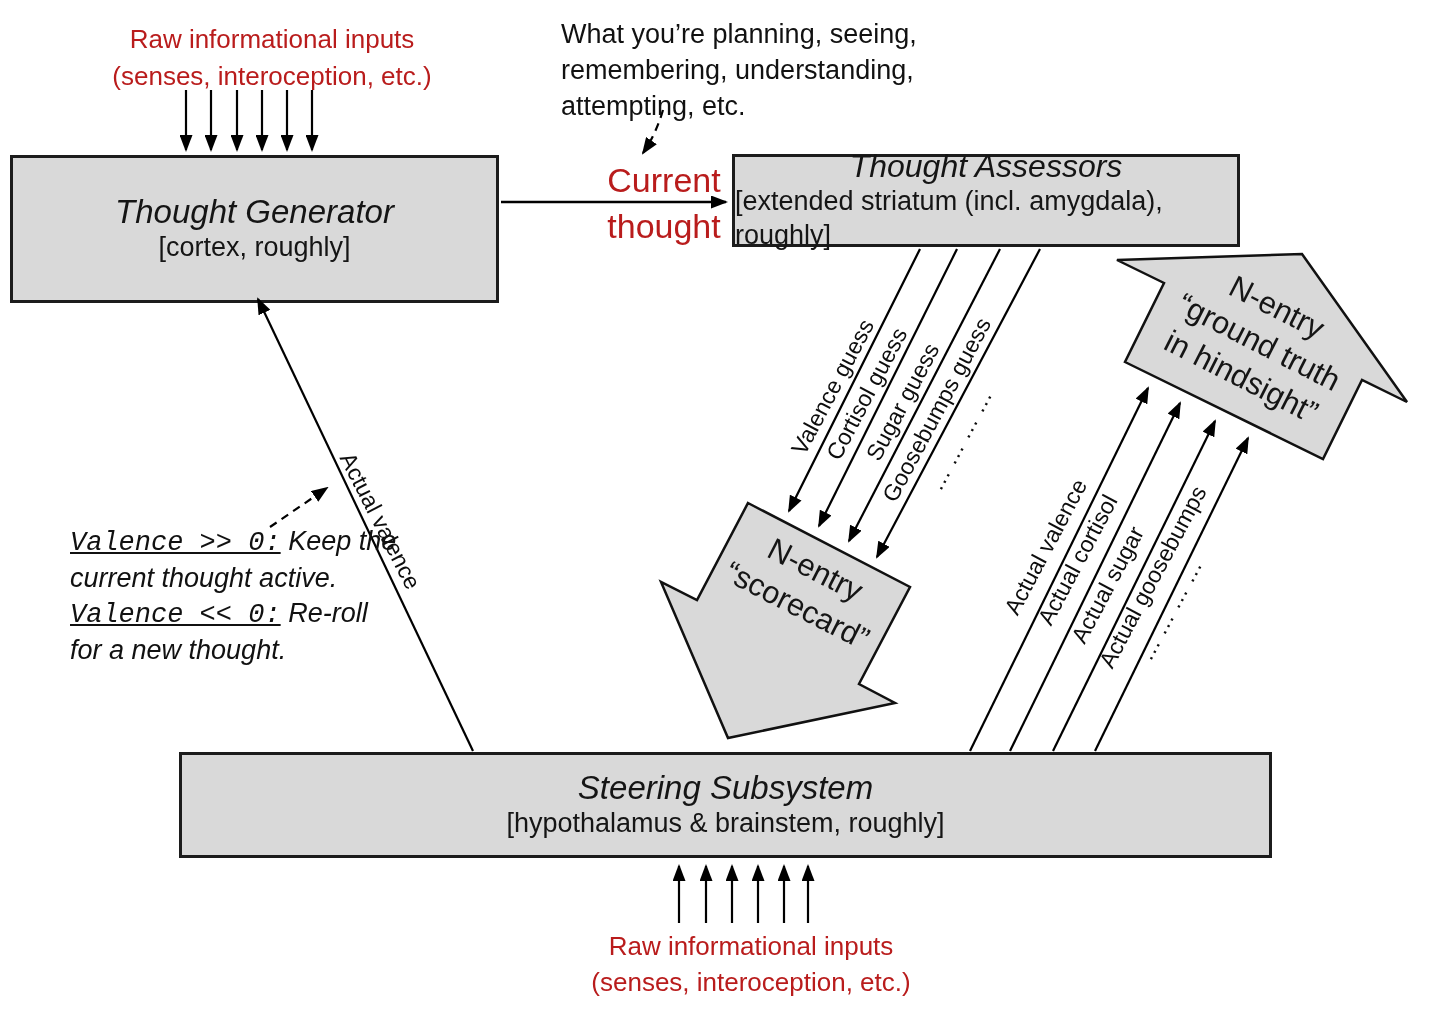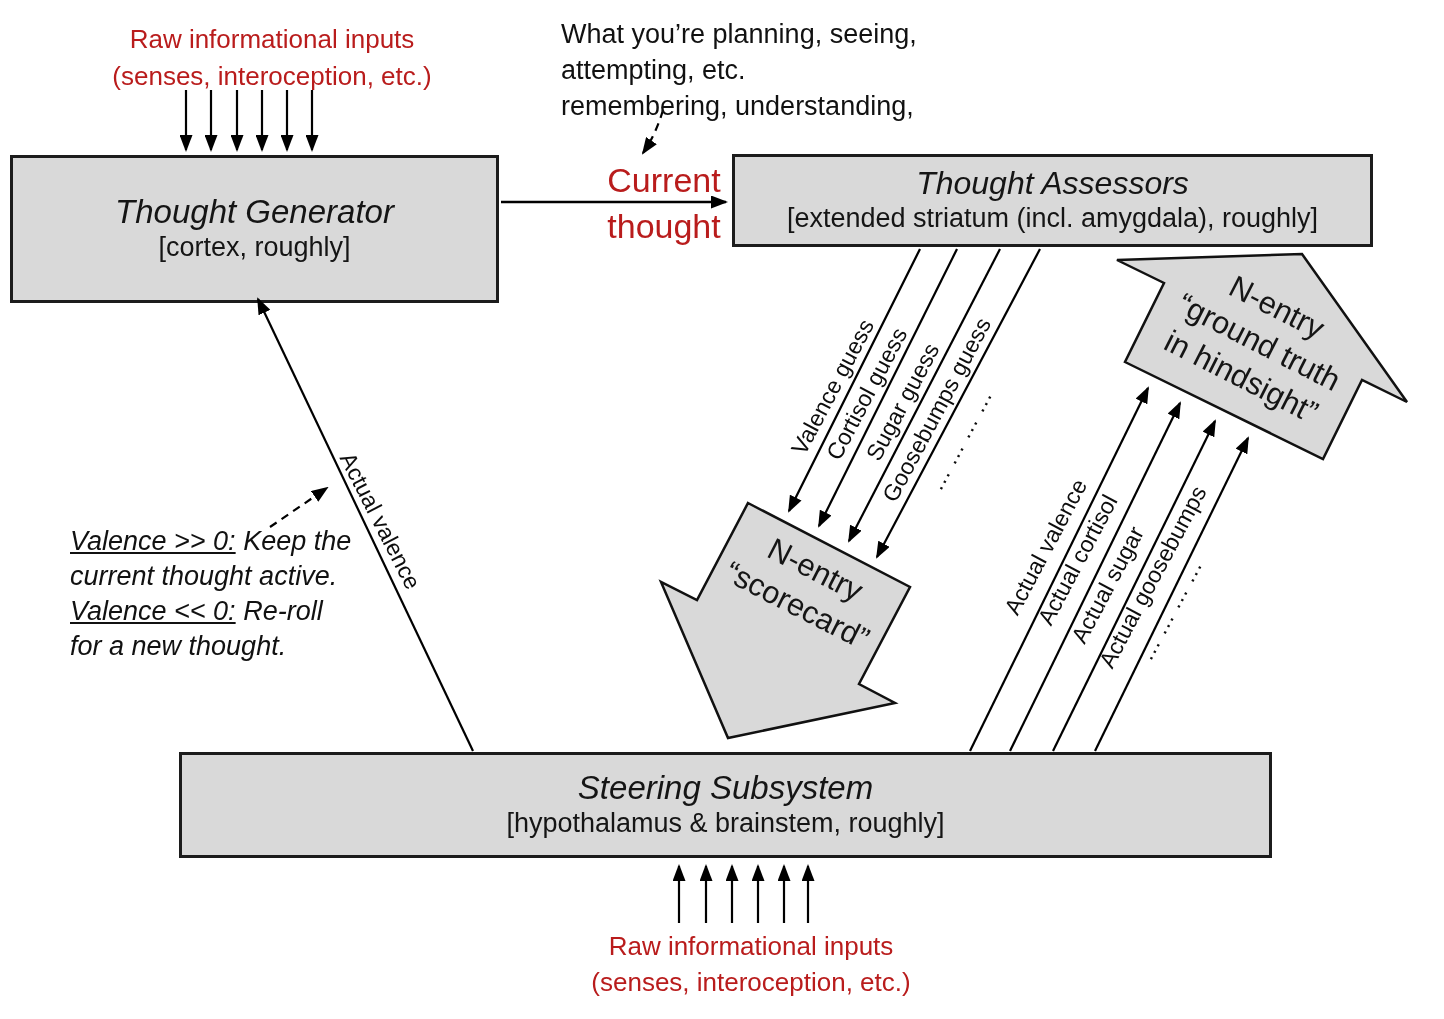--- a/index.html
+++ b/index.html
@@ -8,35 +8,35 @@
   .box{position:absolute;background:#d9d9d9;border:3px solid #1c1c1c;box-sizing:border-box;
        display:flex;flex-direction:column;align-items:center;justify-content:center;}
   .box .title{font-style:italic;font-size:32px;line-height:1.15;color:#151515;}
   .box .subtitle{font-size:27px;line-height:1.25;color:#151515;}
   .lbl{position:absolute;transform:translate(-50%,-50%);white-space:nowrap;color:#b91c1c;}
   .plain26{font-size:26px;}
   .plain31{font-size:34px;margin-left:48px;}
   .rot{font-size:23px;color:#0d0d0d;}
   .bigarrow-text{font-size:31px;text-align:center;line-height:40px;color:#151515;}
   .note{position:absolute;font-size:27px;font-style:italic;line-height:35px;white-space:nowrap;}
-  .note .u{text-decoration:underline;}
+  .note .u{text-decoration:underline;font-family:Liberation Mono, monospace;}
   .annot{position:absolute;font-size:27px;line-height:36px;white-space:nowrap;}
   svg{position:absolute;left:0;top:0;}
 </style>
 </head>
 <body>
 
 <div id="stage">
 
   <div class="box" style="left:10px;top:155px;width:489px;height:148px;">
     <div class="title" style="font-size:33px;">Thought Generator</div>
     <div class="subtitle">[cortex, roughly]</div>
   </div>
 
-  <div class="box" style="left:732px;top:154px;width:641px;height:93px;">
+  <div class="box" style="left:732px;top:154px;width:508px;height:93px;">
     <div class="title">Thought Assessors</div>
     <div class="subtitle">[extended striatum (incl. amygdala), roughly]</div>
   </div>
 
   <div class="box" style="left:179px;top:752px;width:1093px;height:106px;">
     <div class="title" style="font-size:33px;">Steering Subsystem</div>
     <div class="subtitle">[hypothalamus &amp; brainstem, roughly]</div>
   </div>
 
   <svg width="1444" height="1019" viewBox="0 0 1444 1019">
@@ -97,22 +97,22 @@
       <path d="M663,110 Q656,134 643,153" marker-end="url(#ah)"></path>
       <line x1="270" y1="527" x2="327" y2="488" marker-end="url(#ah)"></line>
     </g>
   </svg>
 
   <div class="lbl plain26" style="left:272px;top:39px;">Raw informational inputs</div>
   <div class="lbl plain26" style="left:272px;top:76px;">(senses, interoception, etc.)</div>
 
   <div class="annot" style="left:561px;top:16px;">
     <div>What you’re planning, seeing,</div>
+    <div>remembering, understanding,</div>
     <div>attempting, etc.</div>
-    <div>remembering, understanding,</div>
   </div>
 
   <div class="lbl plain31" style="left:616px;top:180px;">Current</div>
   <div class="lbl plain31" style="left:616px;top:226px;">thought</div>
 
   <div class="lbl rot" style="left:833px;top:387px;transform:translate(-50%,-50%) rotate(-62deg);">Valence guess</div>
   <div class="lbl rot" style="left:867px;top:394px;transform:translate(-50%,-50%) rotate(-62deg);">Cortisol guess</div>
   <div class="lbl rot" style="left:903px;top:402px;transform:translate(-50%,-50%) rotate(-62deg);">Sugar guess</div>
   <div class="lbl rot" style="left:937px;top:410px;transform:translate(-50%,-50%) rotate(-62deg);">Goosebumps guess</div>
   <div class="lbl rot" style="left:960px;top:440px;transform:translate(-50%,-50%) rotate(-62deg);">…  …  …  …</div>

